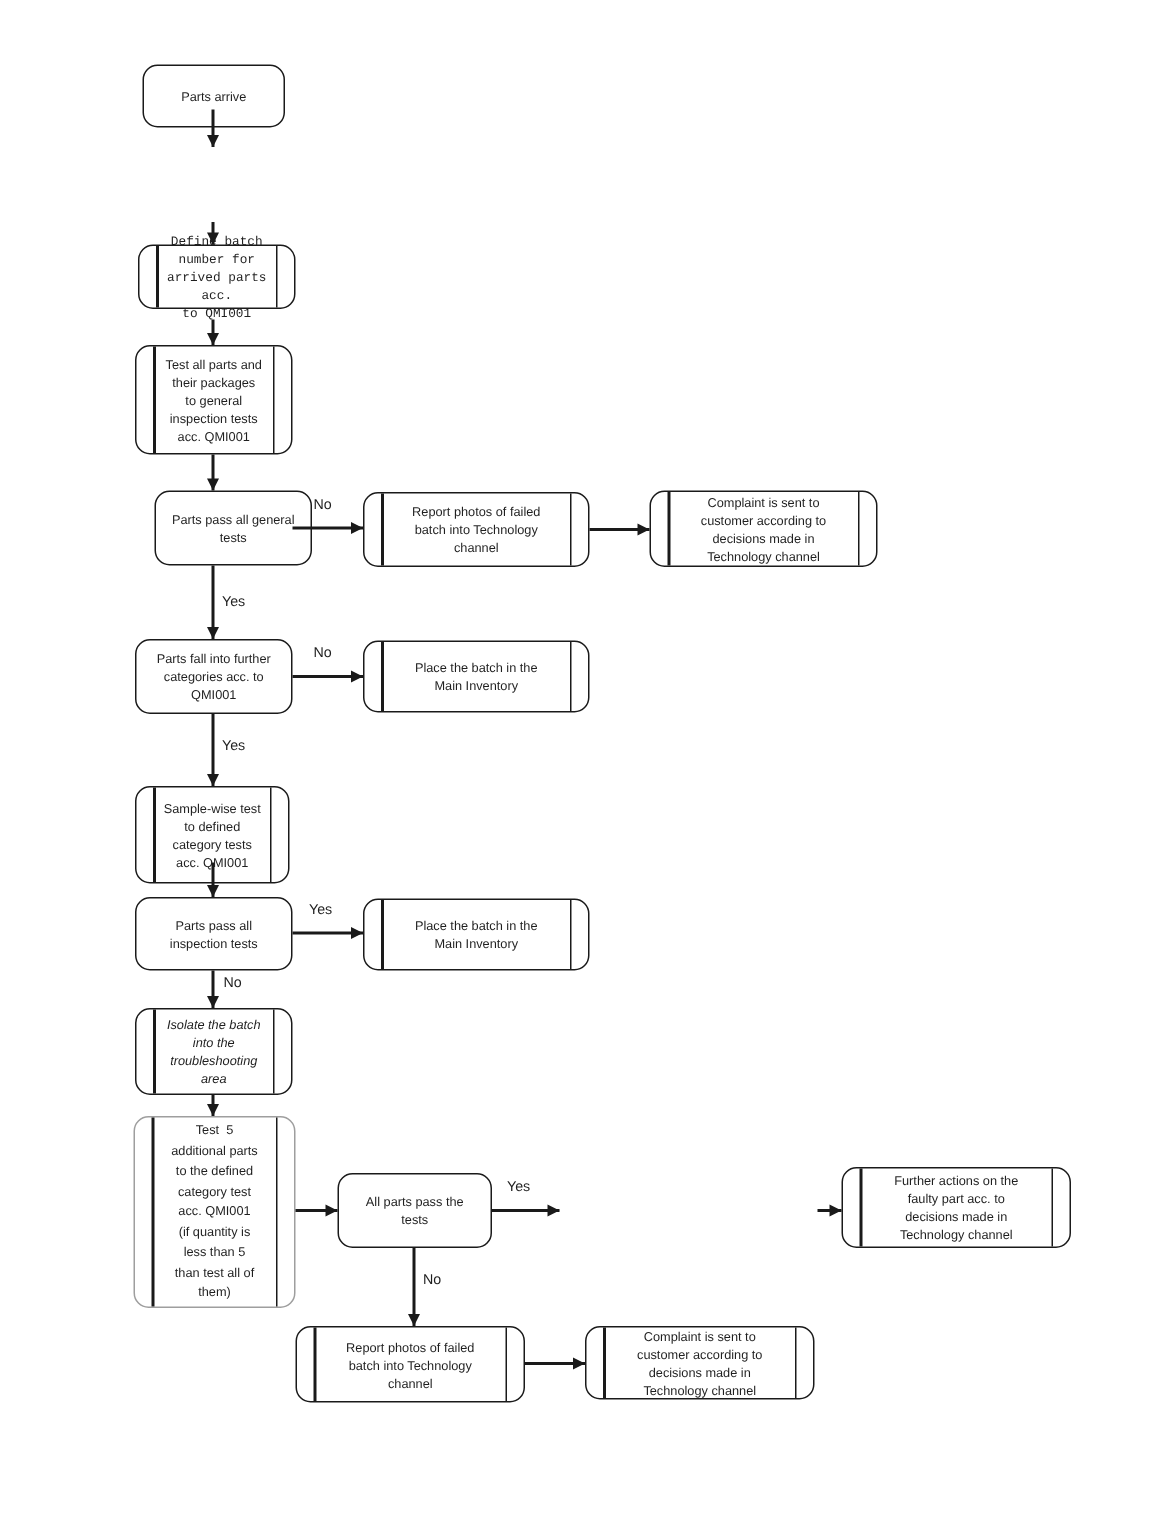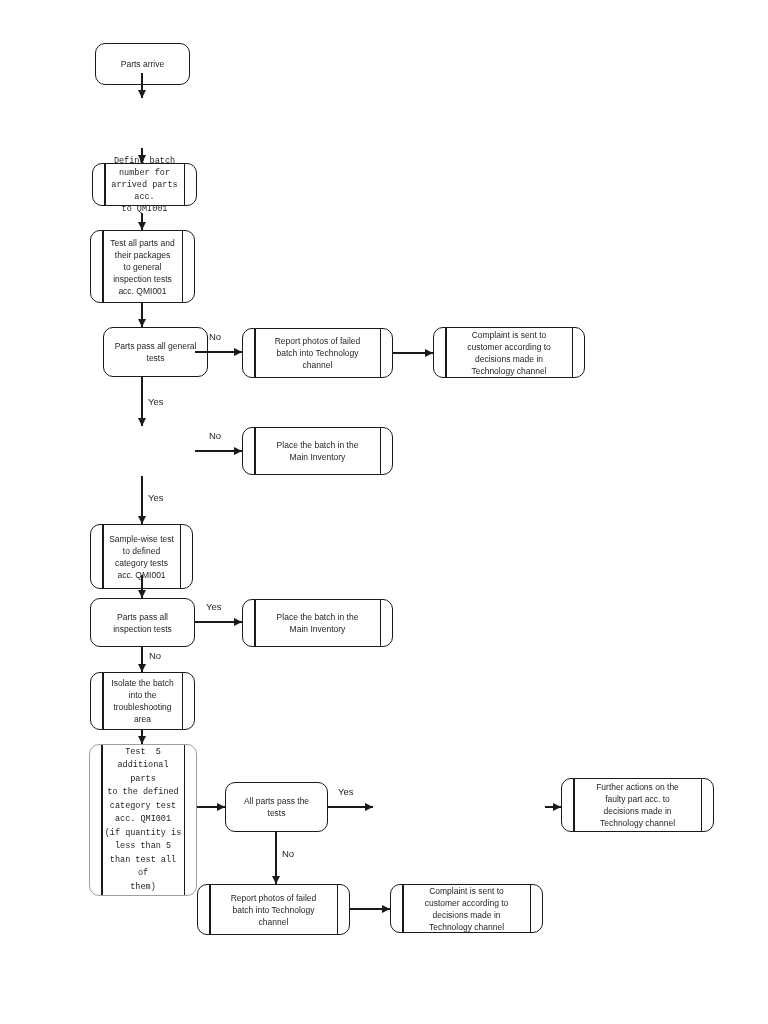--- a/index.html
+++ b/index.html
@@ -103,45 +103,50 @@
       <div class="node-label">Report photos of failed
 batch into Technology
 channel</div>
     </div>
     <div class="node sub" style="left: 433px; top: 327px; width: 152px; height: 51px;">
       <div class="node-label">Complaint is sent to
 customer according to
 decisions made in
 Technology channel</div>
     </div>
+    <div class="node" style="left: 90px; top: 426px; width: 105px; height: 50px;">
+      <div class="node-label">Parts fall into further
+categories acc. to
+QMI001</div>
+    </div>
     <div class="node sub" style="left: 242px; top: 427px; width: 151px; height: 48px;">
       <div class="node-label">Place the batch in the
 Main Inventory</div>
     </div>
     <div class="node sub" style="left: 90px; top: 524px; width: 103px; height: 65px;">
       <div class="node-label">Sample-wise test
 to defined
 category tests
 acc. QMI001</div>
     </div>
     <div class="node" style="left: 90px; top: 598px; width: 105px; height: 49px;">
       <div class="node-label">Parts pass all
 inspection tests</div>
     </div>
     <div class="node sub" style="left: 242px; top: 599px; width: 151px; height: 48px;">
       <div class="node-label">Place the batch in the
 Main Inventory</div>
     </div>
-    <div class="node sub" style="left: 90px; top: 672px; width: 105px; height: 58px;">
+    <div class="node sub" style="left: 90px; top: 672px; width: 105px; height: 58px; font-style: italic;">
       <div class="node-label">Isolate the batch
 into the
 troubleshooting
 area</div>
     </div>
-    <div class="node sub grayborder" style="left: 89px; top: 744px; width: 108px; height: 152px; font-family: Liberation Mono, monospace;">
+    <div class="node sub grayborder" style="left: 89px; top: 744px; width: 108px; height: 128px;">
       <div class="node-label" style="line-height: 13.5px;">Test  5
 additional parts
 to the defined
 category test
 acc. QMI001
 (if quantity is
 less than 5
 than test all of
 them)</div>
     </div>

